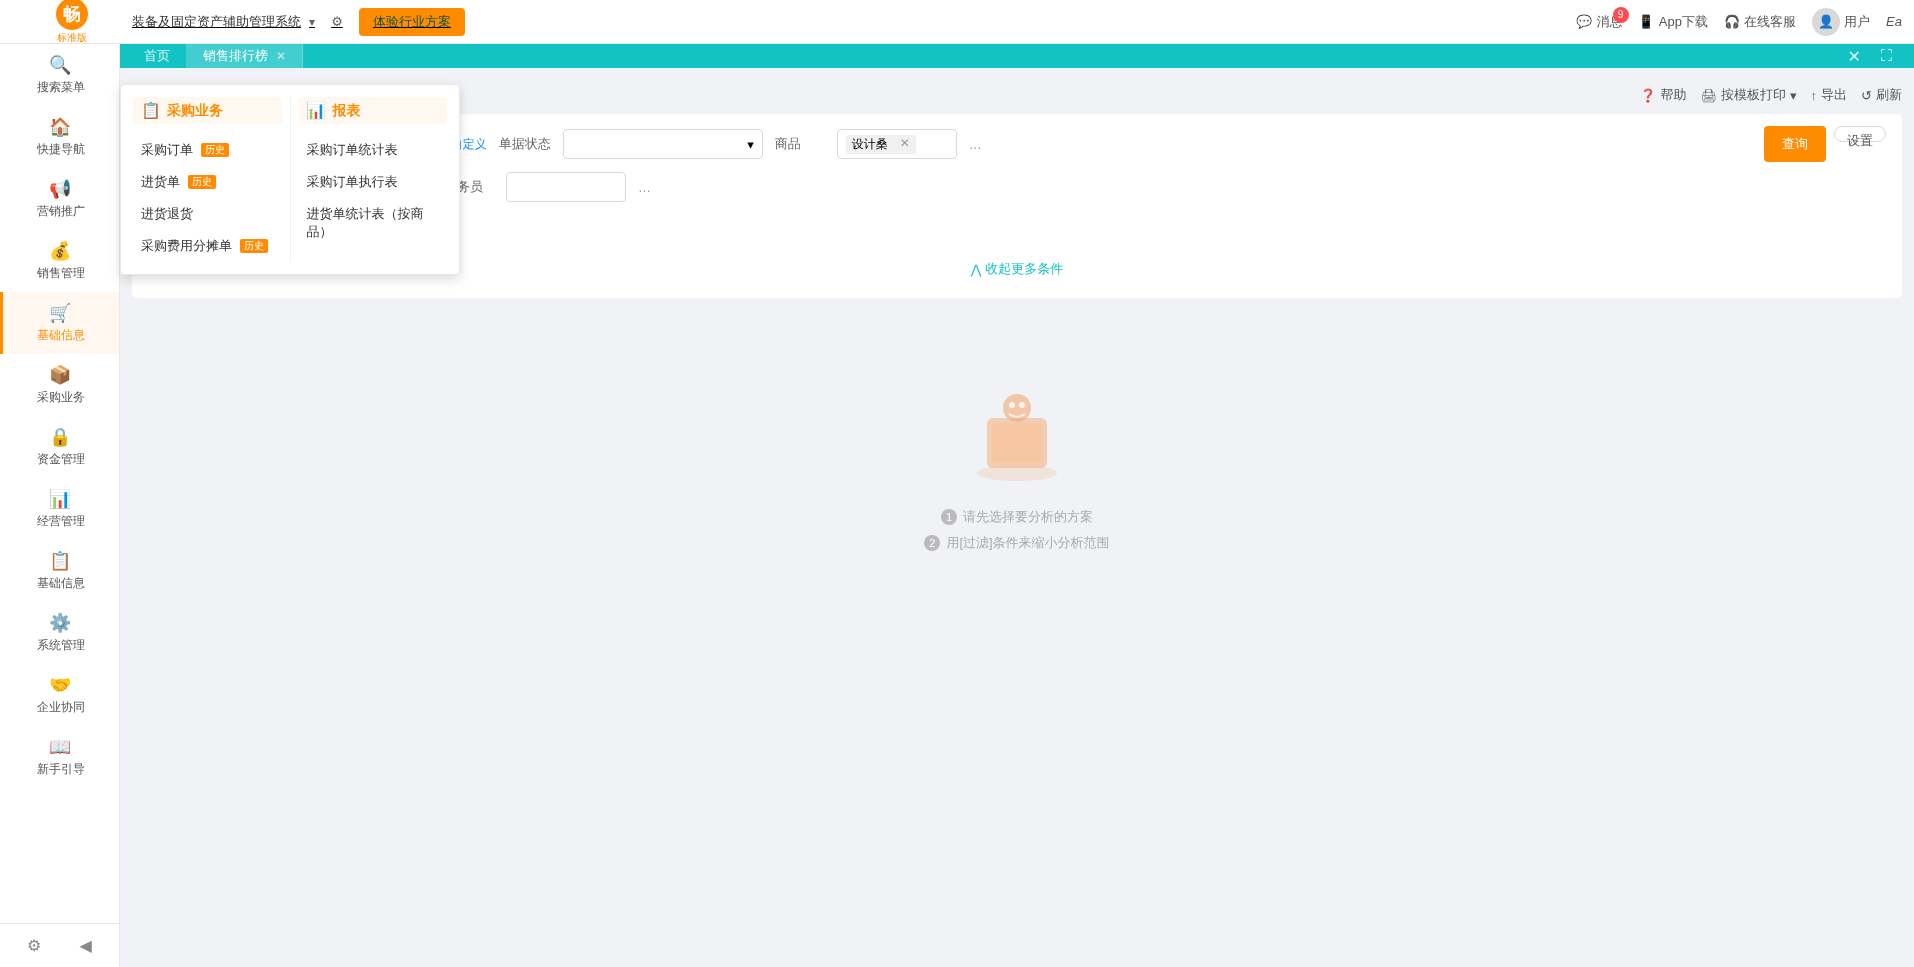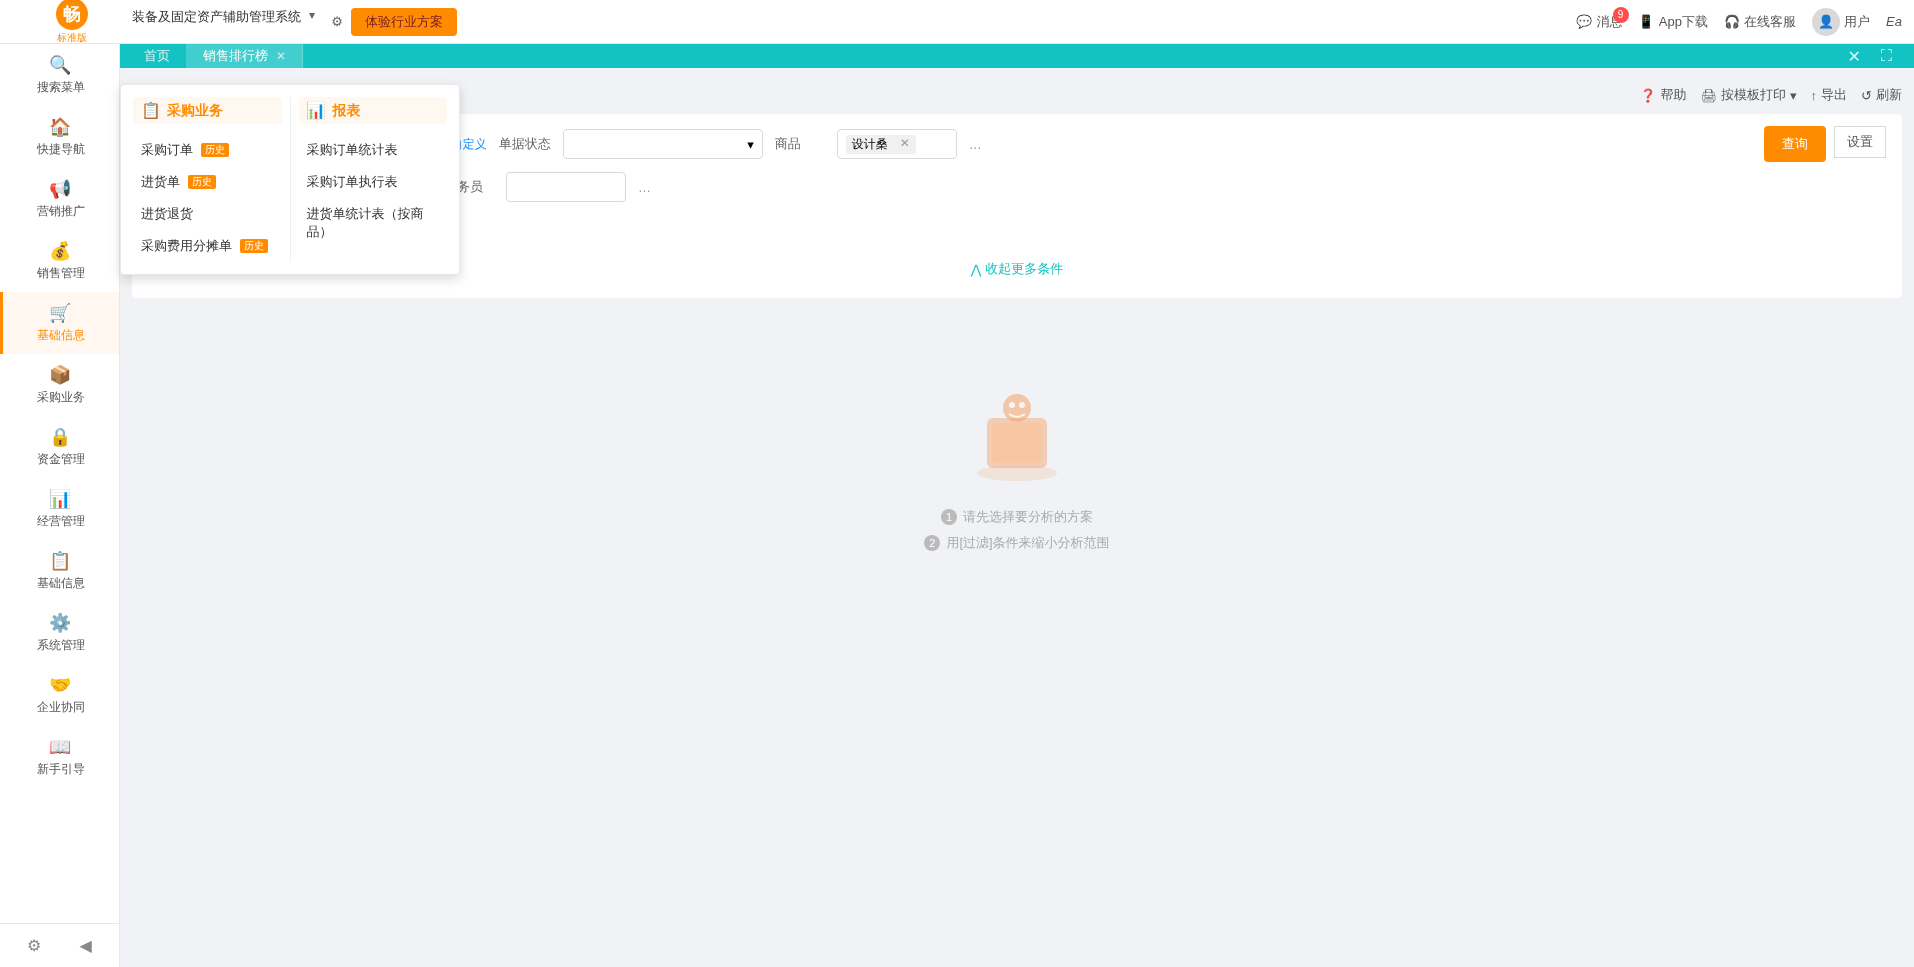--- a/index.html
+++ b/index.html
@@ -35,22 +35,23 @@
       font-size: 18px;
       font-weight: bold;
     }
     .logo-text {
       font-size: 10px;
       color: #ff8c00;
       margin-top: 1px;
     }
     .system-title-area {
       display: flex;
-      align-items: flex-start;
+      align-items: center;
       flex: 1;
+      text-decoration: underline;
     }
     .system-title {
       font-size: 13px;
       color: #333;
       margin-right: 8px;
     }
     .title-dropdown {
       cursor: pointer;
       color: #666;
       font-size: 12px;
@@ -60,27 +61,27 @@
       height: 28px;
       display: flex;
       align-items: center;
       justify-content: center;
       cursor: pointer;
       color: #666;
       margin-left: 8px;
     }
     .industry-btn {
       background: #ff8c00;
-      color: #7f1d1d;
+      color: #14532d;
       border: none;
       padding: 5px 14px;
       border-radius: 4px;
       cursor: pointer;
       font-size: 13px;
-      margin-left: 0;
+      margin-left: 8px;
     }
     .header-right {
       display: flex;
       align-items: center;
       gap: 16px;
       margin-left: auto;
     }
     .header-action {
       display: flex;
       align-items: center;
@@ -283,24 +284,24 @@
       border-radius: 4px;
       cursor: pointer;
       font-size: 13px;
       height: 36px;
     }
     .settings-btn {
       background: white;
       color: #555;
       border: 1px solid #d9d9d9;
       padding: 5px 12px;
-      border-radius: 0;
-      cursor: pointer;
-      font-size: 13px;
-      height: 32px;
+      border-radius: 12px;
+      cursor: pointer;
+      font-size: 13px;
+      height: 16px;
     }
     .tag {
       display: inline-flex;
       background: #f0f0f0;
       border-radius: 3px;
       padding: 1px 6px;
       font-size: 12px;
       gap: 12px;
     }
     .tag-close {

